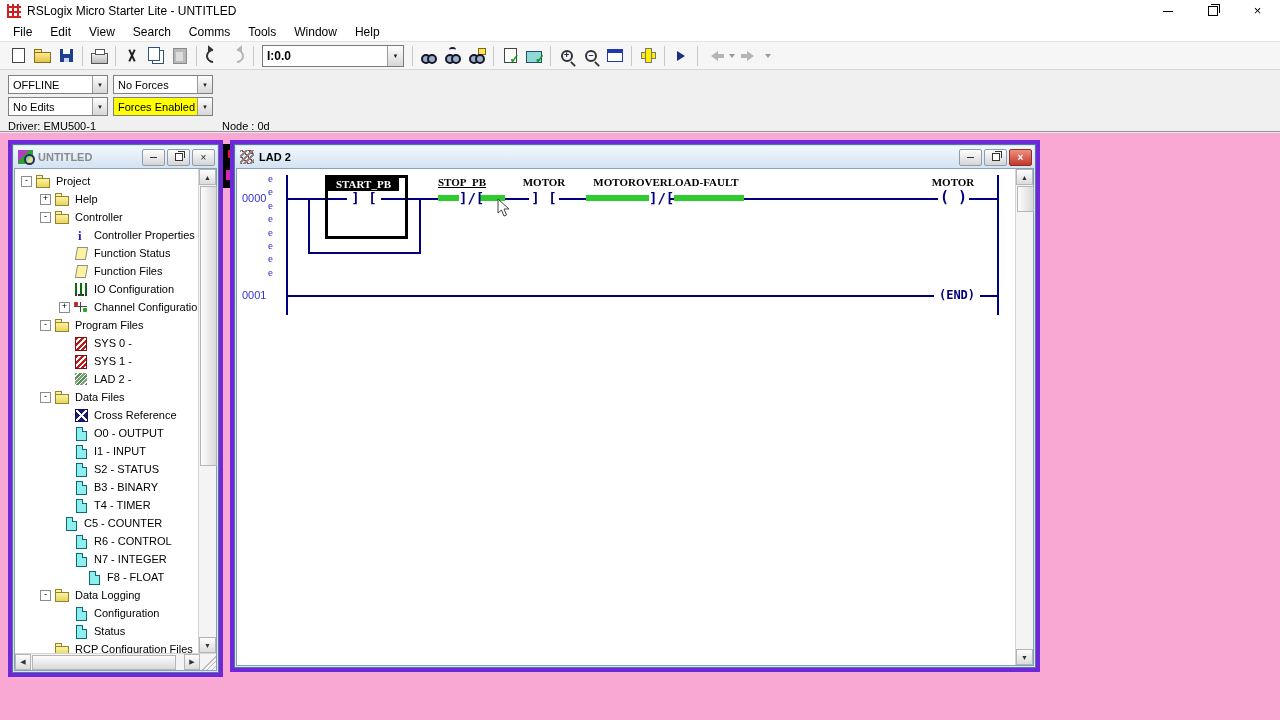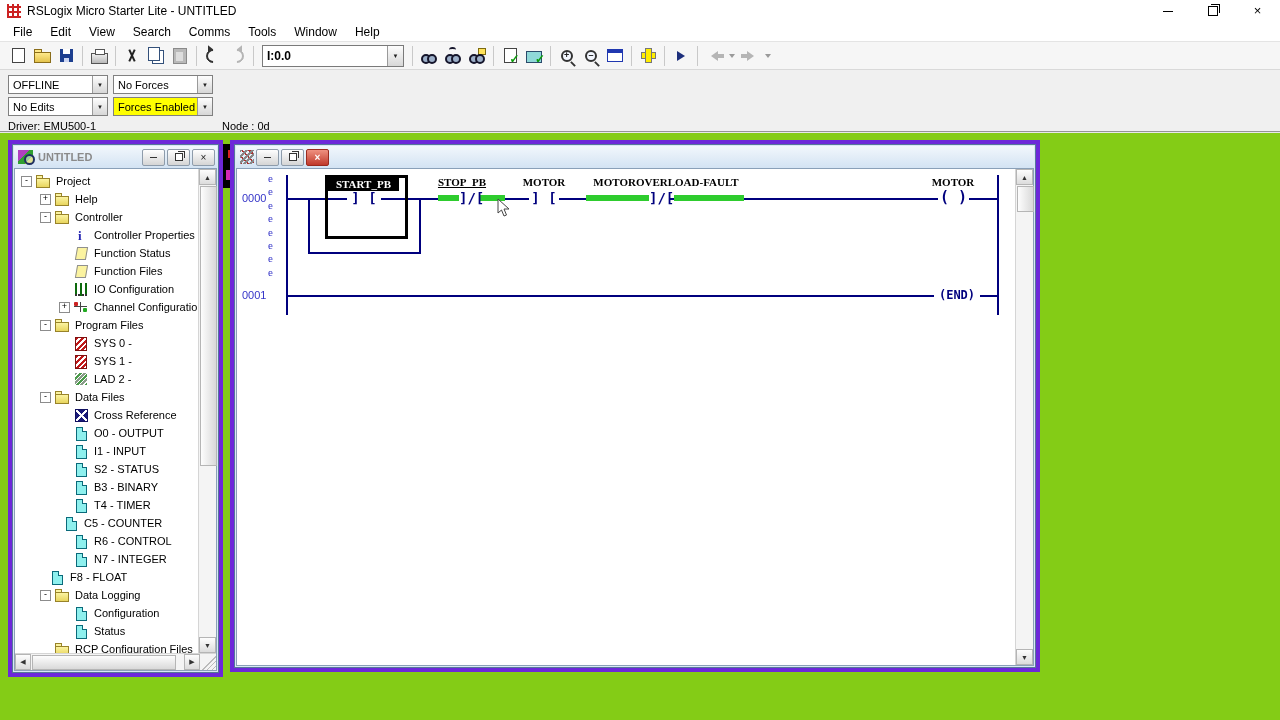--- a/index.html
+++ b/index.html
@@ -1,16 +1,16 @@
 <!DOCTYPE html>
 <html><head>
 <meta charset="utf-8">
 <style>
   html,body{margin:0;padding:0;}
-  .screen{position:relative;width:1280px;height:720px;background:#84cc16;font-family:"Liberation Sans",sans-serif;overflow:hidden;-webkit-font-smoothing:antialiased;}
+  .screen{position:relative;width:1280px;height:720px;background:#f9a8d4;font-family:"Liberation Sans",sans-serif;overflow:hidden;-webkit-font-smoothing:antialiased;}
 
   
   .titlebar{position:absolute;left:0;top:0;width:1280px;height:22px;background:#fff;display:flex;align-items:center;border-bottom:1px solid #f0f0f0;}
   .app-ico{width:14px;height:14px;margin:0 6px 0 7px;background:
     repeating-linear-gradient(90deg,#c22 0 2px,transparent 2px 5px),
     repeating-linear-gradient(0deg,#c22 0 2px,transparent 2px 5px);}
   .title-text{font-size:12px;color:#000;}
   .capbtns{margin-left:auto;display:flex;height:22px;}
   .capbtn{width:45px;height:22px;display:flex;align-items:center;justify-content:center;}
   .glyph-min{width:10px;height:1px;background:#000;}
@@ -489,21 +489,21 @@
               <div class="tree-row" style="padding-left: 44px;">
                 <span class="expander hidden"></span>
                 <span class="ticon ticon-doc"></span>
                 <span>R6 - CONTROL</span>
               </div>
               <div class="tree-row" style="padding-left: 44px;">
                 <span class="expander hidden"></span>
                 <span class="ticon ticon-doc"></span>
                 <span>N7 - INTEGER</span>
               </div>
-              <div class="tree-row" style="padding-left: 20px;">
+              <div class="tree-row" style="padding-left: 57px;">
                 <span class="expander hidden"></span>
                 <span class="ticon ticon-doc"></span>
                 <span>F8 - FLOAT</span>
               </div>
               <div class="tree-row" style="padding-left: 25px;">
                 <span class="expander">-</span>
                 <span class="ticon ticon-folder"></span>
                 <span>Data Logging</span>
               </div>
               <div class="tree-row" style="padding-left: 44px;">
@@ -536,20 +536,21 @@
           <span class="sbtn">▶</span>
           <span class="grip"></span>
         </div>
       </div>
     </div>
   </div>
 
   <div class="win" style="left:230px;top:140px;width:810px;height:532px;">
     <div class="win-title">
       <span class="wicon-lad"></span>
+      <span class="wt-text">LAD 2</span>
       <span class="wbtn">
           <span class="glyph-min"></span>
         </span>
       <span class="wbtn">
           <span class="glyph-restore"></span>
         </span>
       <span class="wbtn close-red">×</span>
     </div>
     <div class="win-body" style="flex-direction:column;">
       <div style="flex:1;display:flex;min-height:0;">

